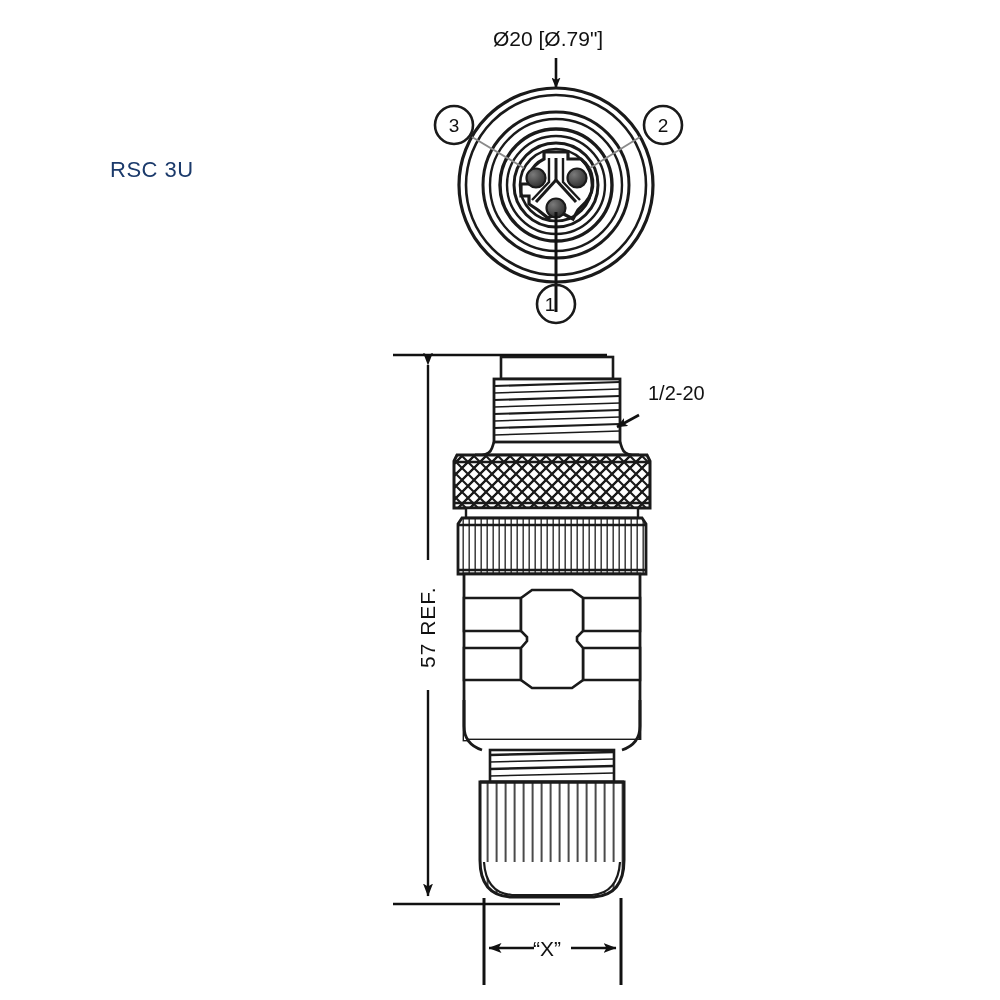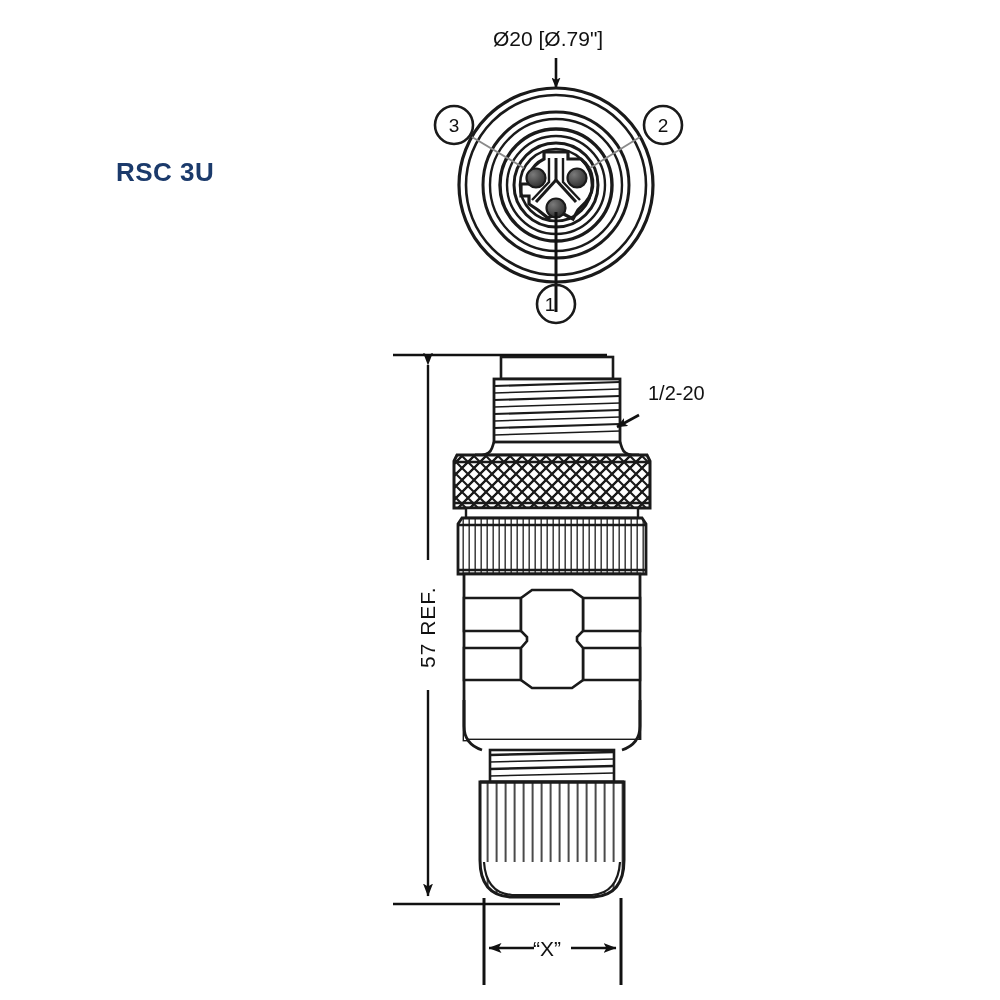--- a/index.html
+++ b/index.html
@@ -22,24 +22,24 @@
     width: 1000px;
     height: 1000px;
   }
   svg#tech-drawing {
     display: block;
     width: 1000px;
     height: 1000px;
   }
   .part-label {
     position: absolute;
-    left: 116px;
+    left: 110px;
     top: 157px;
-    font-size: 26px;
-    font-weight: bold;
+    font-size: 22px;
+    font-weight: normal;
     letter-spacing: 0.5px;
     color: #1b3a6b;
     font-family: "Liberation Sans", sans-serif;
     white-space: nowrap;
   }
   text {
     font-family: "Liberation Sans", sans-serif;
     fill: #111111;
   }
   .dim-text { font-size: 21px; }

